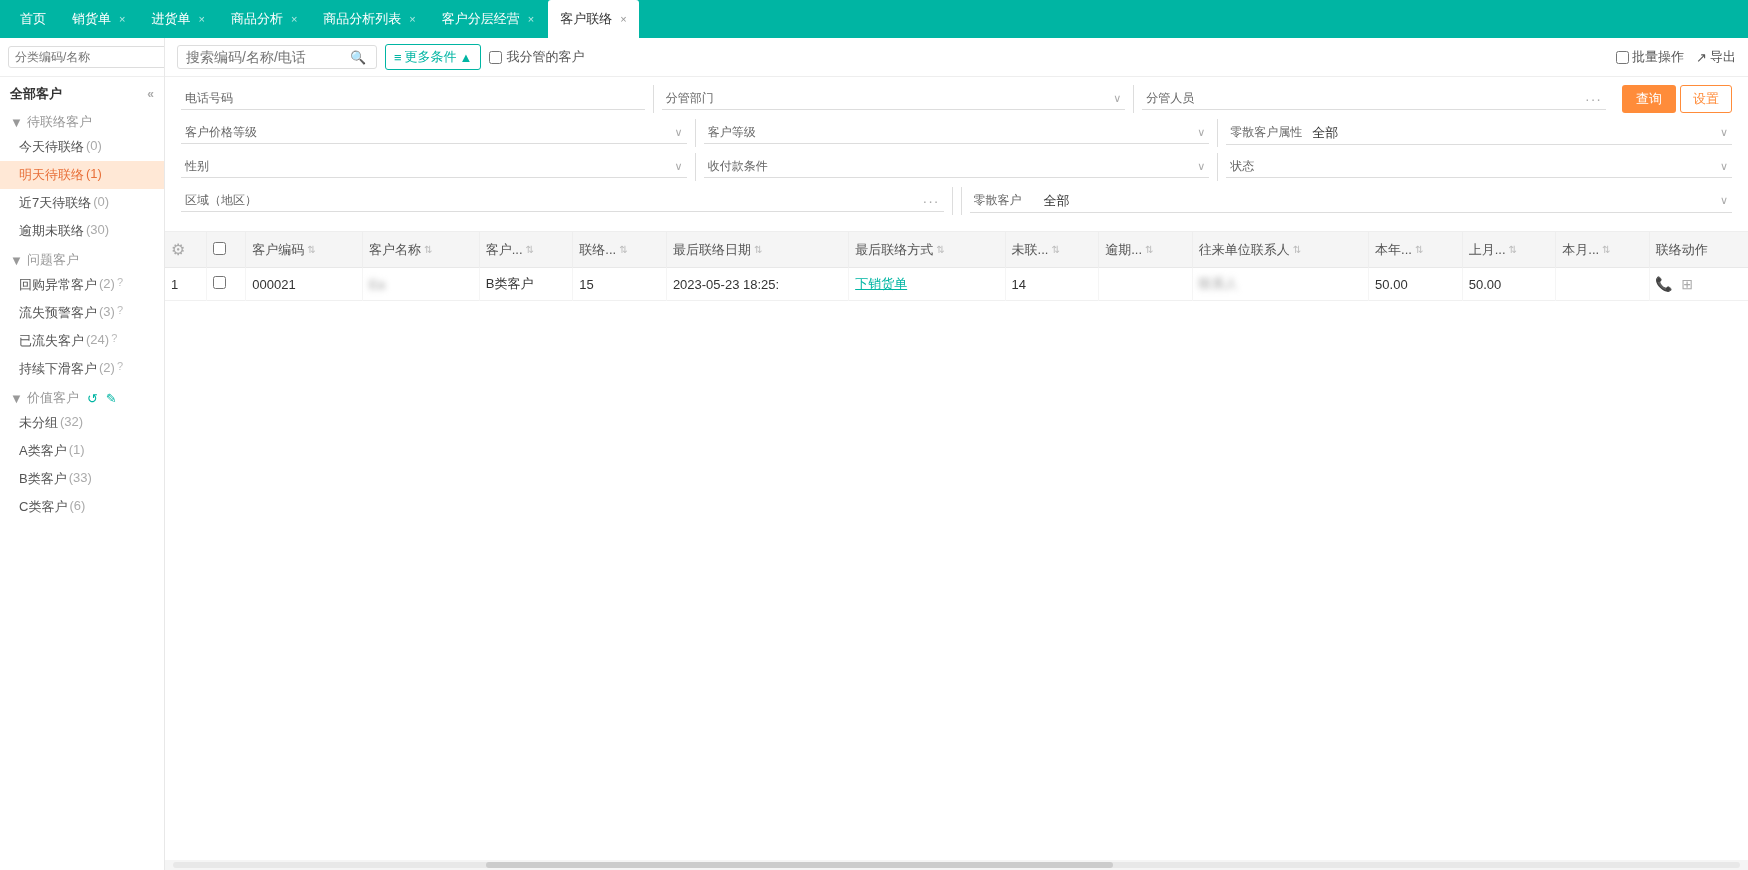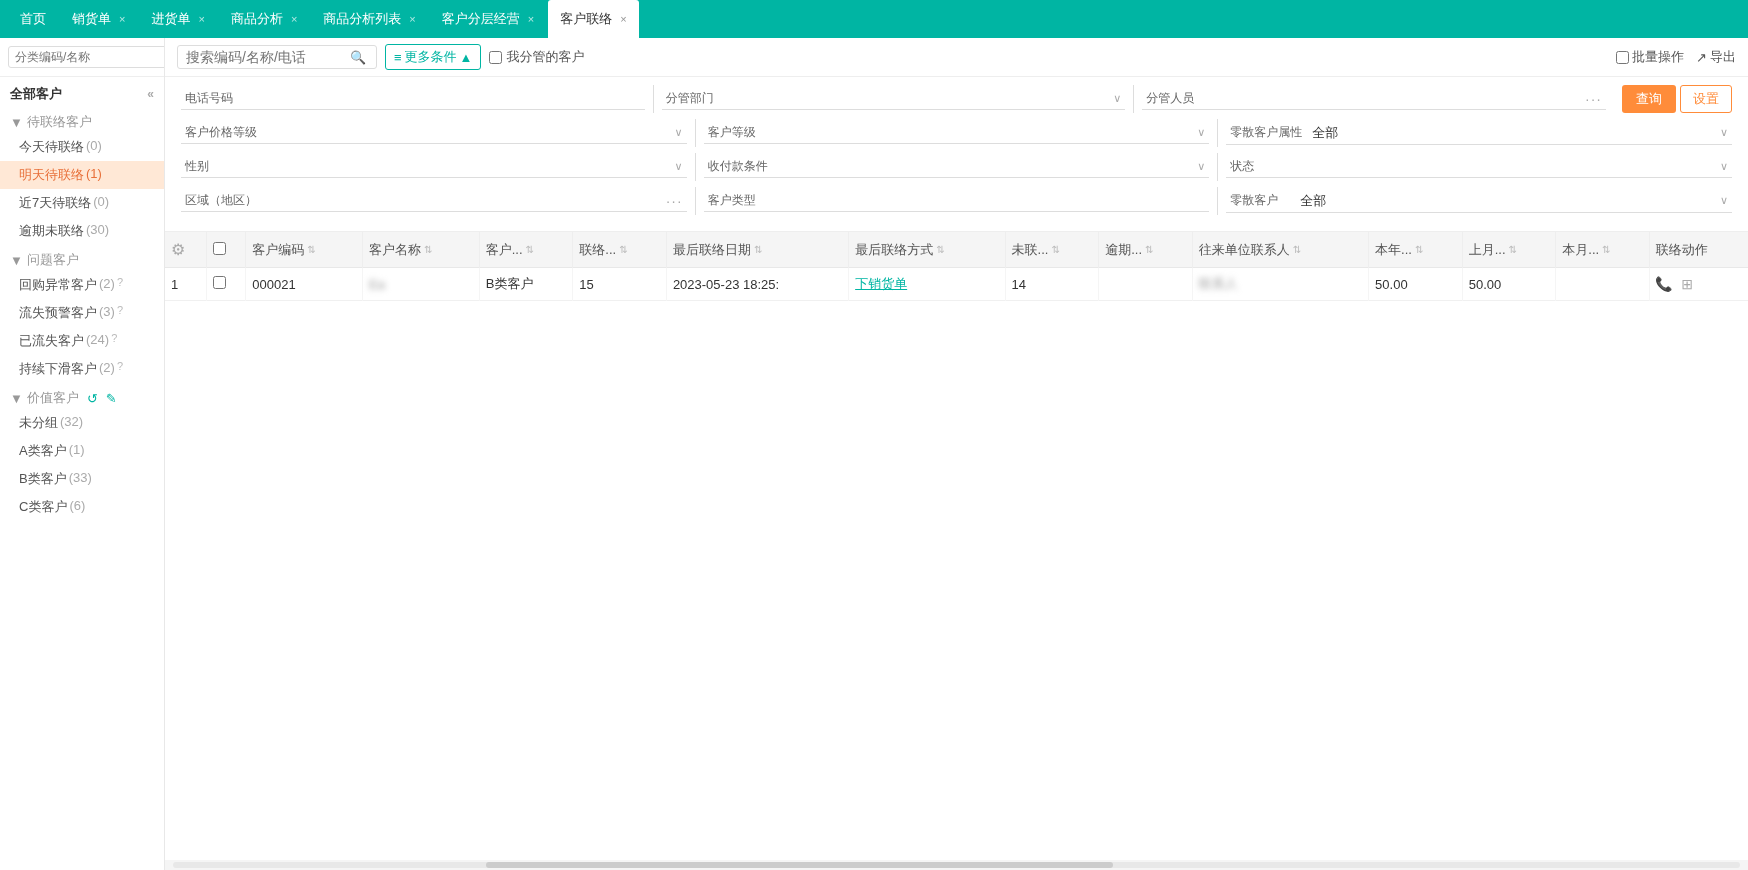--- a/index.html
+++ b/index.html
@@ -549,23 +549,20 @@
           <span class="dropdown-arrow">∨</span>
         </div>
       </div>
 
       <div class="filter-row">
         <div class="filter-field">
           <label>区域（地区）</label>
           <span class="dots">···</span>
         </div>
         <div class="filter-divider"></div>
-        <div class="filter-field">
-          <label>客户类型</label>
-        </div>
         <div class="filter-divider"></div>
         <div class="filter-field">
           <label>零散客户</label>
           <span style="margin-left:6px;color:#333;">全部</span>
           <span class="dropdown-arrow">∨</span>
         </div>
       </div>
     </div>
 
     <div class="table-wrap">

